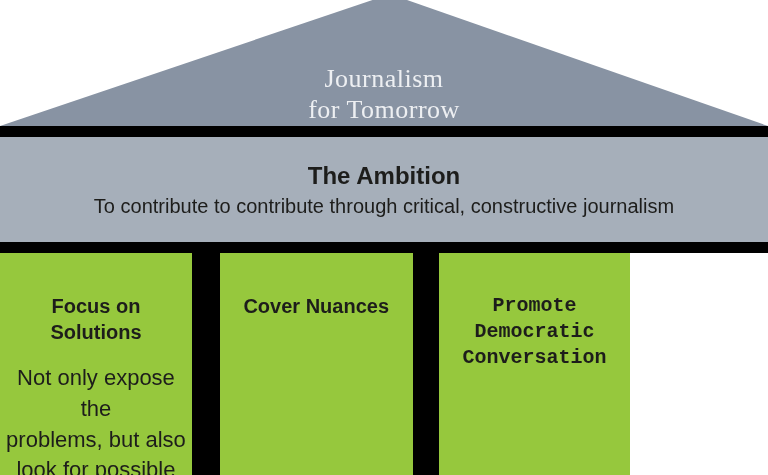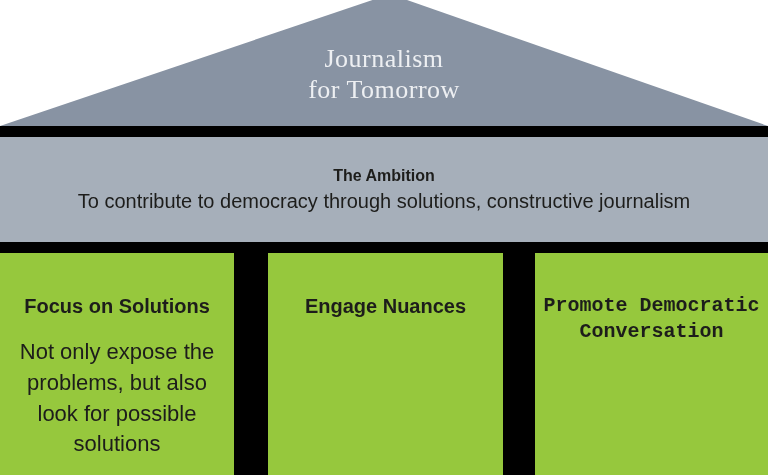--- a/index.html
+++ b/index.html
@@ -21,49 +21,48 @@
     align-items: flex-end;
     justify-content: center;
   }
   .roof-title {
     font-family: "Liberation Serif", "DejaVu Serif", serif;
     font-size: 26px;
     line-height: 1.22;
     color: var(--roof_text, #EDEFF2);
     text-align: center;
     white-space: pre-line;
-    padding-bottom: 20px;
     letter-spacing: 0.5px;
   }
   .bar {
     width: 768px;
     height: 11px;
     background: var(--bar_black, #000000);
   }
   .band {
     width: 768px;
     height: 105px;
     background: var(--band_gray, #A6AFBA);
     display: flex;
     flex-direction: column;
     justify-content: center;
     align-items: center;
     color: var(--dark_text, #1D1D1B);
     text-align: center;
   }
   .band-heading {
-    font-size: 16px;
+    font-size: 24px;
     font-weight: bold;
   }
   .band-subtitle {
     font-size: 20px;
     margin-top: 5px;
   }
   .pillars {
-    width: 768px;
+    width: 630px;
     height: 222px;
     background: var(--bar_black, #000000);
     display: flex;
   }
   .pillar {
     background: var(--pillar_green, #96C83D);
     height: 222px;
     box-sizing: border-box;
     padding-top: 40px;
     text-align: center;
@@ -97,39 +96,39 @@
 
   <div class="roof">
     <div class="roof-title">Journalism
 for Tomorrow</div>
   </div>
 
   <div class="bar"></div>
 
   <div class="band">
     <div class="band-heading">The Ambition</div>
-    <div class="band-subtitle">To contribute to democracy through solutions, constructive journalism</div>
+    <div class="band-subtitle">To contribute to contribute through critical, constructive journalism</div>
   </div>
 
   <div class="bar"></div>
 
   <div class="pillars">
 
     <div class="pillar pillar-1">
       <div class="pillar-heading">Focus on Solutions</div>
       <div class="pillar-body">Not only expose the
 problems, but also
 look for possible
 solutions</div>
     </div>
 
     <div class="gap-1"></div>
 
     <div class="pillar pillar-2">
-      <div class="pillar-heading">Engage Nuances</div>
+      <div class="pillar-heading">Cover Nuances</div>
     </div>
 
     <div class="gap-2"></div>
 
     <div class="pillar pillar-3">
       <div class="pillar-heading">Promote Democratic
 Conversation</div>
     </div>
 
   </div>

